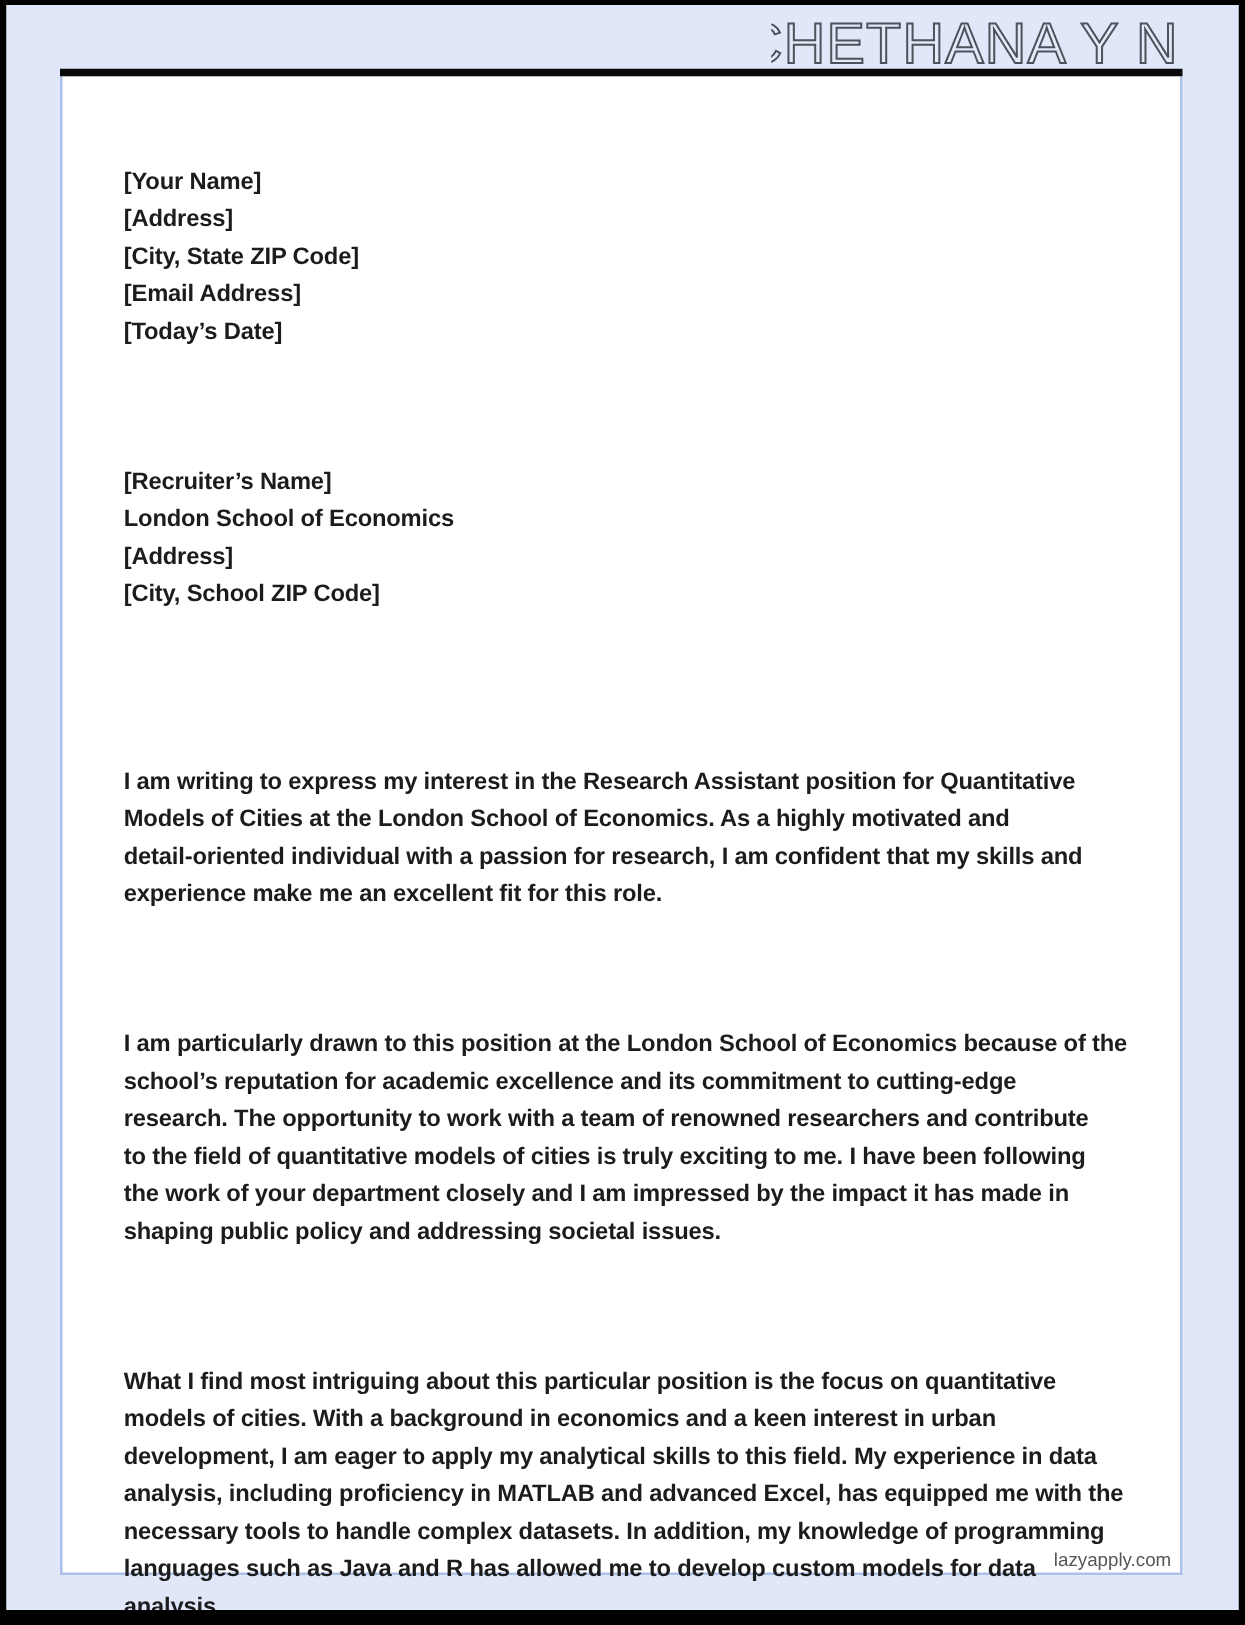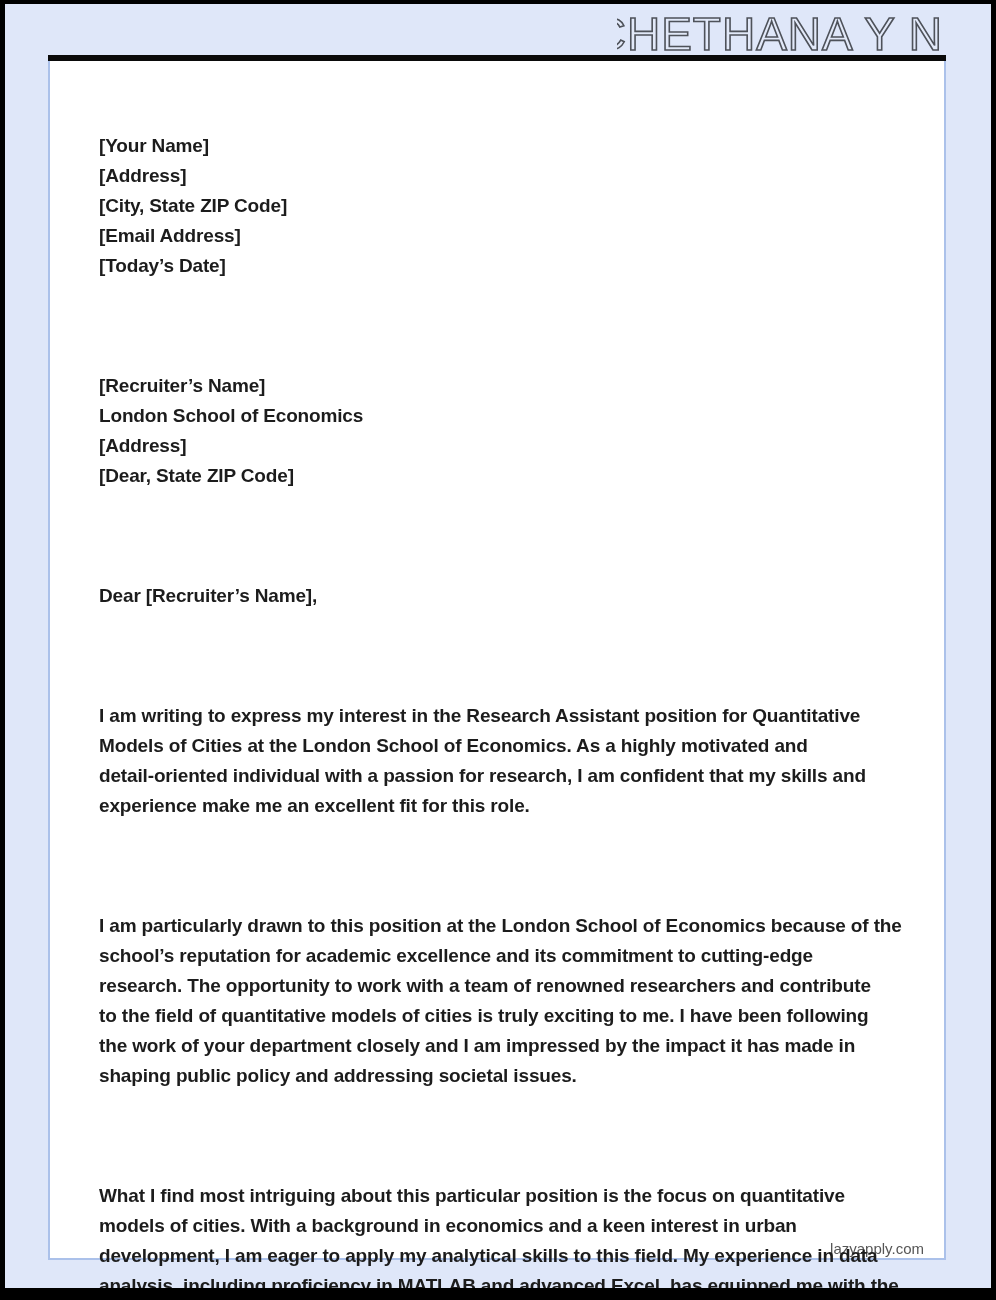--- a/index.html
+++ b/index.html
@@ -46,21 +46,21 @@
     padding: 40px 40px 0 49px;
     font-size: 19px;
     line-height: 30px;
     letter-spacing: -0.15px;
     color: #1c1c1c;
     white-space: pre-line;
   }
   .block { margin-bottom: 30px; font-weight: bold; }
   .watermark {
     position: absolute;
-    right: 20px; bottom: 1px;
+    right: 7px; bottom: 1px;
     z-index: 0;
     font-size: 15px;
     color: #565656;
     letter-spacing: 0;
   }
 </style>
 </head>
 <body>
 
 <div class="outer-frame"></div>
@@ -80,23 +80,22 @@
   <div class="letter-body">
     <div class="block">[Your Name]
 [Address]
 [City, State ZIP Code]
 [Email Address]
 [Today’s Date]</div>
 
     <div class="block">[Recruiter’s Name]
 London School of Economics
 [Address]
-[Dear, State ZIP Code]</div>
+[City, School ZIP Code]</div>
 
-    <div class="block">Dear [Recruiter’s Name],</div>
 
     <p class="block">I am writing to express my interest in the Research Assistant position for Quantitative
 Models of Cities at the London School of Economics. As a highly motivated and
 detail-oriented individual with a passion for research, I am confident that my skills and
 experience make me an excellent fit for this role.</p>
 
     <p class="block">I am particularly drawn to this position at the London School of Economics because of the
 school’s reputation for academic excellence and its commitment to cutting-edge
 research. The opportunity to work with a team of renowned researchers and contribute
 to the field of quantitative models of cities is truly exciting to me. I have been following

